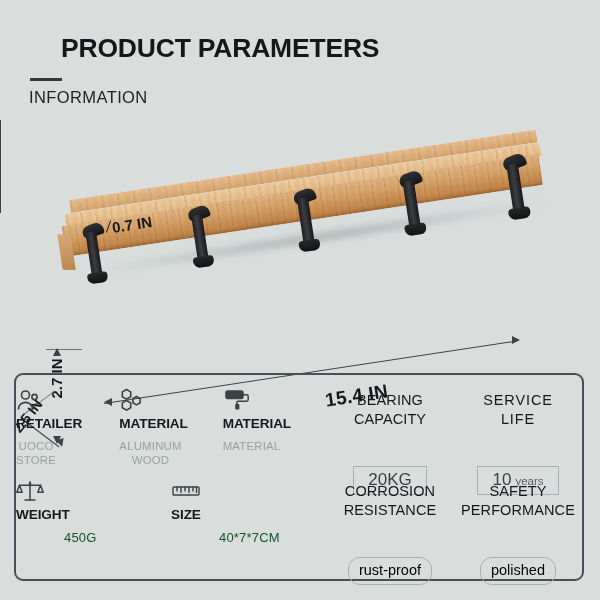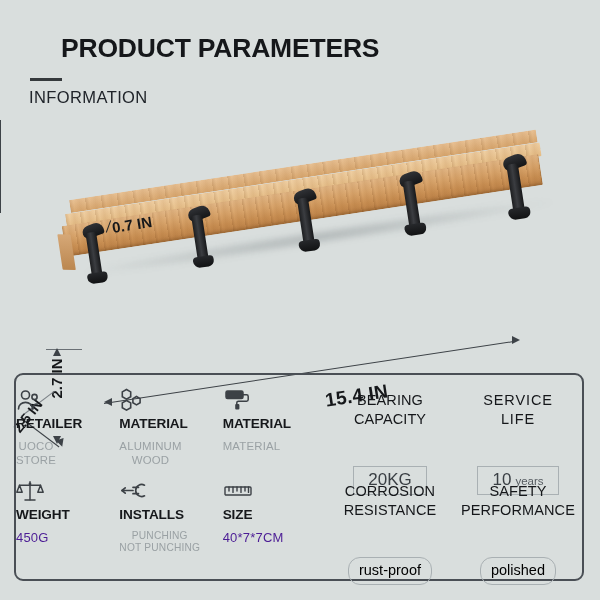--- a/index.html
+++ b/index.html
@@ -353,22 +353,23 @@
     margin-top: 7px;
     font-size: 11.4px;
     color: #9aa1a4;
     line-height: 1.25;
     letter-spacing: 0.2px;
   }
   .spec-value.small {
     font-size: 10.2px;
   }
   .spec-value.dark {
-    color: #4c1d95;
+    color: #14532d;
     font-size: 13px;
+    margin-left: 48px;
   }
 
   
   .stat-cell {
     flex: 1;
     display: flex;
     flex-direction: column;
     align-items: center;
     text-align: center;
     gap: 20px;
@@ -524,32 +525,20 @@
             <path d="M3.5 6.2L.8 13.2h5.4z" stroke-linejoin="round"></path>
             <path d="M24.5 6.2l-2.7 7h5.4z" stroke-linejoin="round"></path>
             <path d="M9 21h10" stroke-linecap="round"></path>
             <circle cx="14" cy="5" r="1.4" fill="#3c4146" stroke="none"></circle>
           </svg>
         </div>
         <div class="spec-title">WEIGHT</div>
         <div class="spec-value dark">450G</div>
       </div>
 
-      <div class="spec-cell">
-        <div class="spec-icon">
-          <svg width="30" height="20" viewBox="0 0 30 20" fill="none" stroke="#3c4146" stroke-width="1.7">
-            <path d="M3 9.5h11" stroke-linecap="round"></path>
-            <path d="M3 9.5l3.2-2.6M3 9.5l3.2 2.6" stroke-linecap="round" stroke-linejoin="round"></path>
-            <path d="M25.5 4.2a6 6 0 1 0 0 10.6" stroke-linecap="round"></path>
-            <path d="M14 6.3h5.5M14 12.7h5.5" stroke-linecap="round"></path>
-          </svg>
-        </div>
-        <div class="spec-title">INSTALLS</div>
-        <div class="spec-value small">PUNCHING<br>NOT PUNCHING</div>
-      </div>
 
       <div class="spec-cell">
         <div class="spec-icon">
           <svg width="30" height="16" viewBox="0 0 30 16" fill="none" stroke="#3c4146" stroke-width="1.4">
             <rect x="2" y="4" width="26" height="8" rx="1" fill="none"></rect>
             <path d="M6 4v4M10 4v5.4M14 4v4M18 4v5.4M22 4v4M25.5 4v5.4" stroke-linecap="round"></path>
           </svg>
         </div>
         <div class="spec-title">SIZE</div>
         <div class="spec-value dark">40*7*7CM</div>

